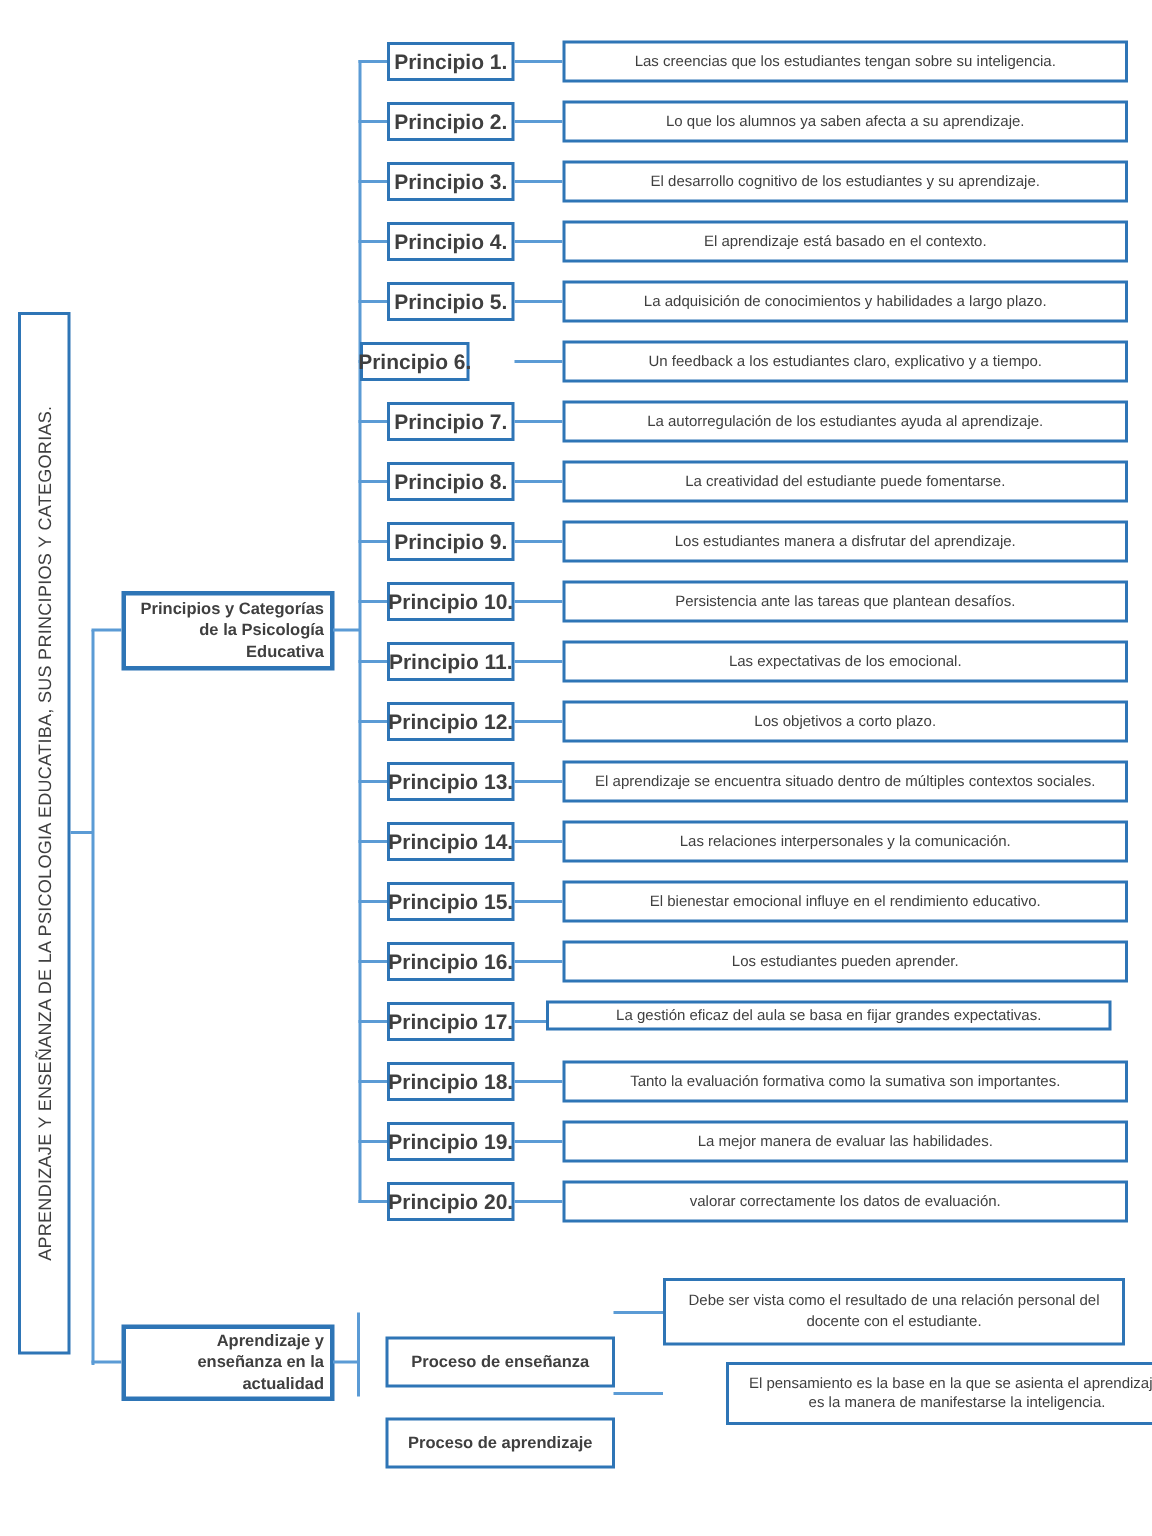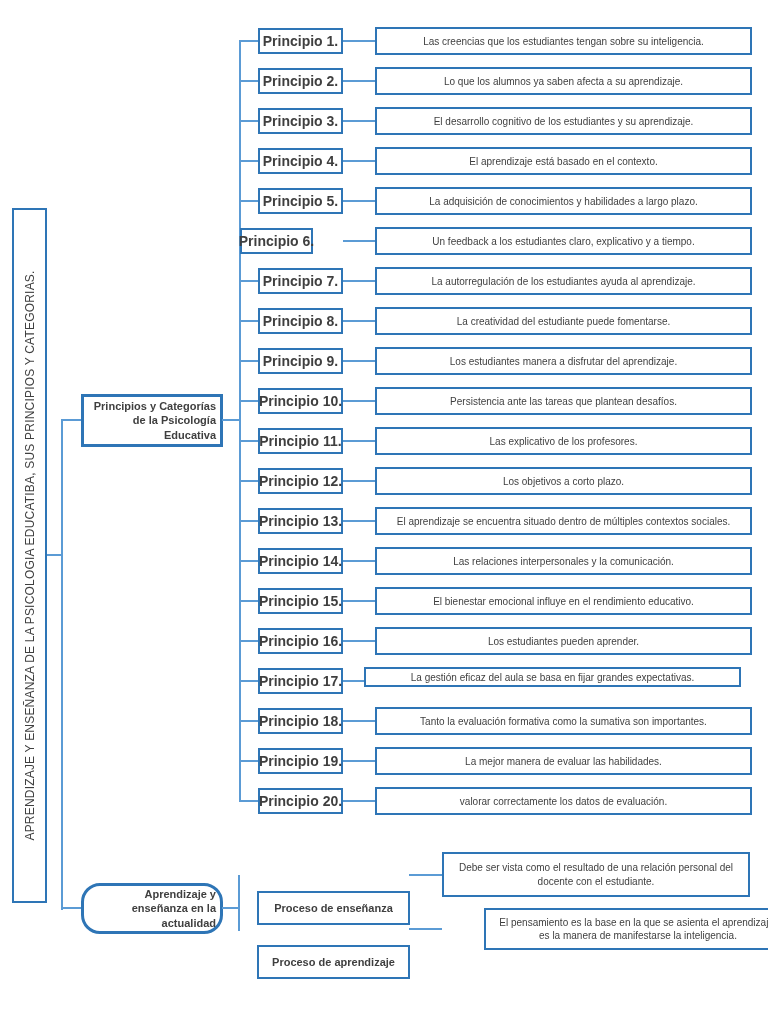--- a/index.html
+++ b/index.html
@@ -12,21 +12,21 @@
   .v-line{position:absolute;width:2px;background:#5B9BD5;}
   .title-box{left:12px;top:208px;width:35px;height:695px;border:2px solid #2E75B6;}
   .title-text{
     position:absolute;left:12px;top:208px;width:695px;height:35px;
     transform-origin:0 0;transform:rotate(-90deg) translateX(-695px);
     display:flex;align-items:center;justify-content:center;
     font-size:12px;letter-spacing:.2px;white-space:nowrap;color:#3f3f3f;
   }
   .cat-box{border:3px solid #2E75B6;font-weight:bold;font-size:11px;line-height:1.3;padding:0 4px;text-align:right;}
   .cat1{left:81px;top:394px;width:142px;height:53px;}
-  .cat2{left:81px;top:883px;width:142px;height:51px;border-radius:19px;}
+  .cat2{left:81px;top:883px;width:142px;height:51px;}
   .label-box{border:2.5px solid #2E75B6;font-weight:bold;font-size:14px;white-space:nowrap;}
   .desc-box{border:2px solid #2E75B6;font-size:10px;white-space:nowrap;overflow:hidden;}
   .proc-box{border:2.5px solid #2E75B6;font-weight:bold;font-size:11px;margin-top:32px;}
   .p1{left:257px;top:859px;width:153px;height:34px;}
   .p2{left:257px;top:913px;width:153px;height:34px;}
   .bdesc{border:2px solid #2E75B6;font-size:10px;line-height:1.35;padding:0 8px;}
   .b1{left:442px;top:852px;width:308px;height:45px;}
   .b2{left:442px;top:908px;width:308px;height:42px;margin-left:42px;}
 </style>
 </head>
@@ -131,21 +131,21 @@
       <div class="h-line" style="left:343px;top:400px;width:32px"></div>
       <div class="box desc-box" style="left:375px;top:387px;width:377px;height:28px">
         <span>Persistencia ante las tareas que plantean desafíos.</span>
       </div>
       <div class="h-line" style="left:239px;top:440px;width:19px"></div>
       <div class="box label-box" style="left:258px;top:428px;width:85px;height:26px">
         <span>Principio 11.</span>
       </div>
       <div class="h-line" style="left:343px;top:440px;width:32px"></div>
       <div class="box desc-box" style="left:375px;top:427px;width:377px;height:28px">
-        <span>Las explicativo de los profesores.</span>
+        <span>Las expectativas de los emocional.</span>
       </div>
       <div class="h-line" style="left:239px;top:480px;width:19px"></div>
       <div class="box label-box" style="left:258px;top:468px;width:85px;height:26px">
         <span>Principio 12.</span>
       </div>
       <div class="h-line" style="left:343px;top:480px;width:32px"></div>
       <div class="box desc-box" style="left:375px;top:467px;width:377px;height:28px">
         <span>Los objetivos a corto plazo.</span>
       </div>
       <div class="h-line" style="left:239px;top:520px;width:19px"></div>

